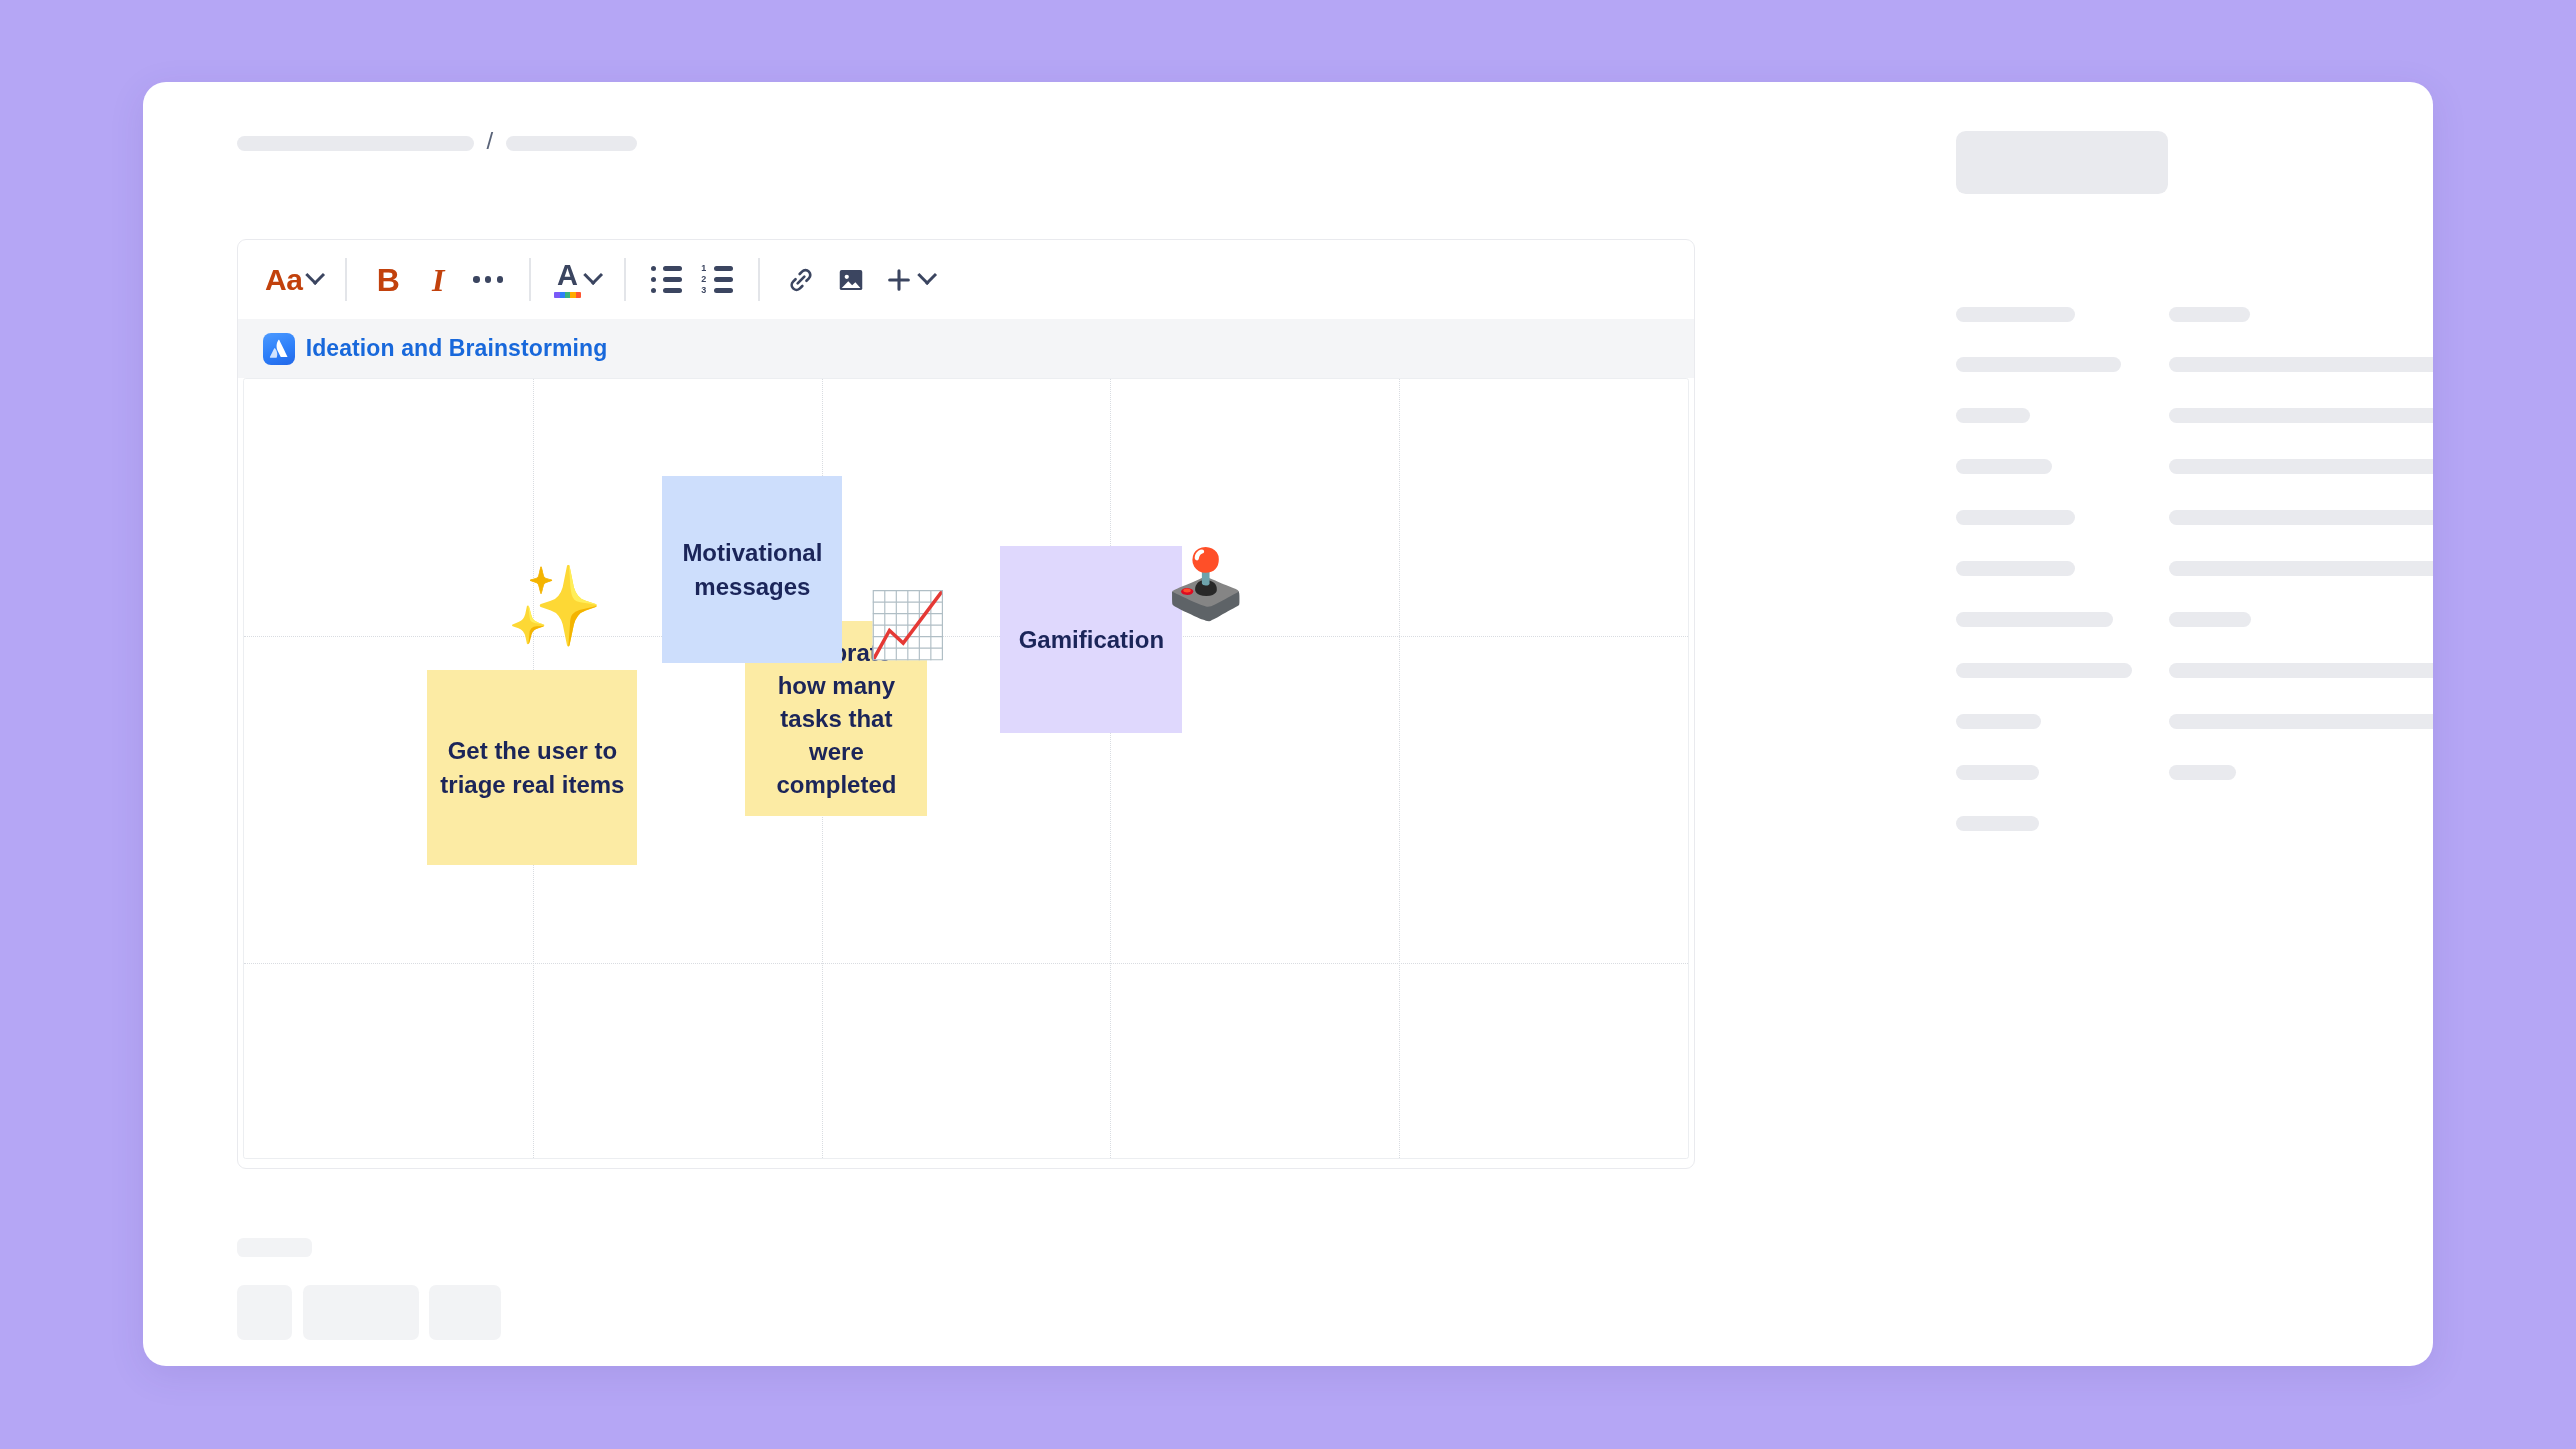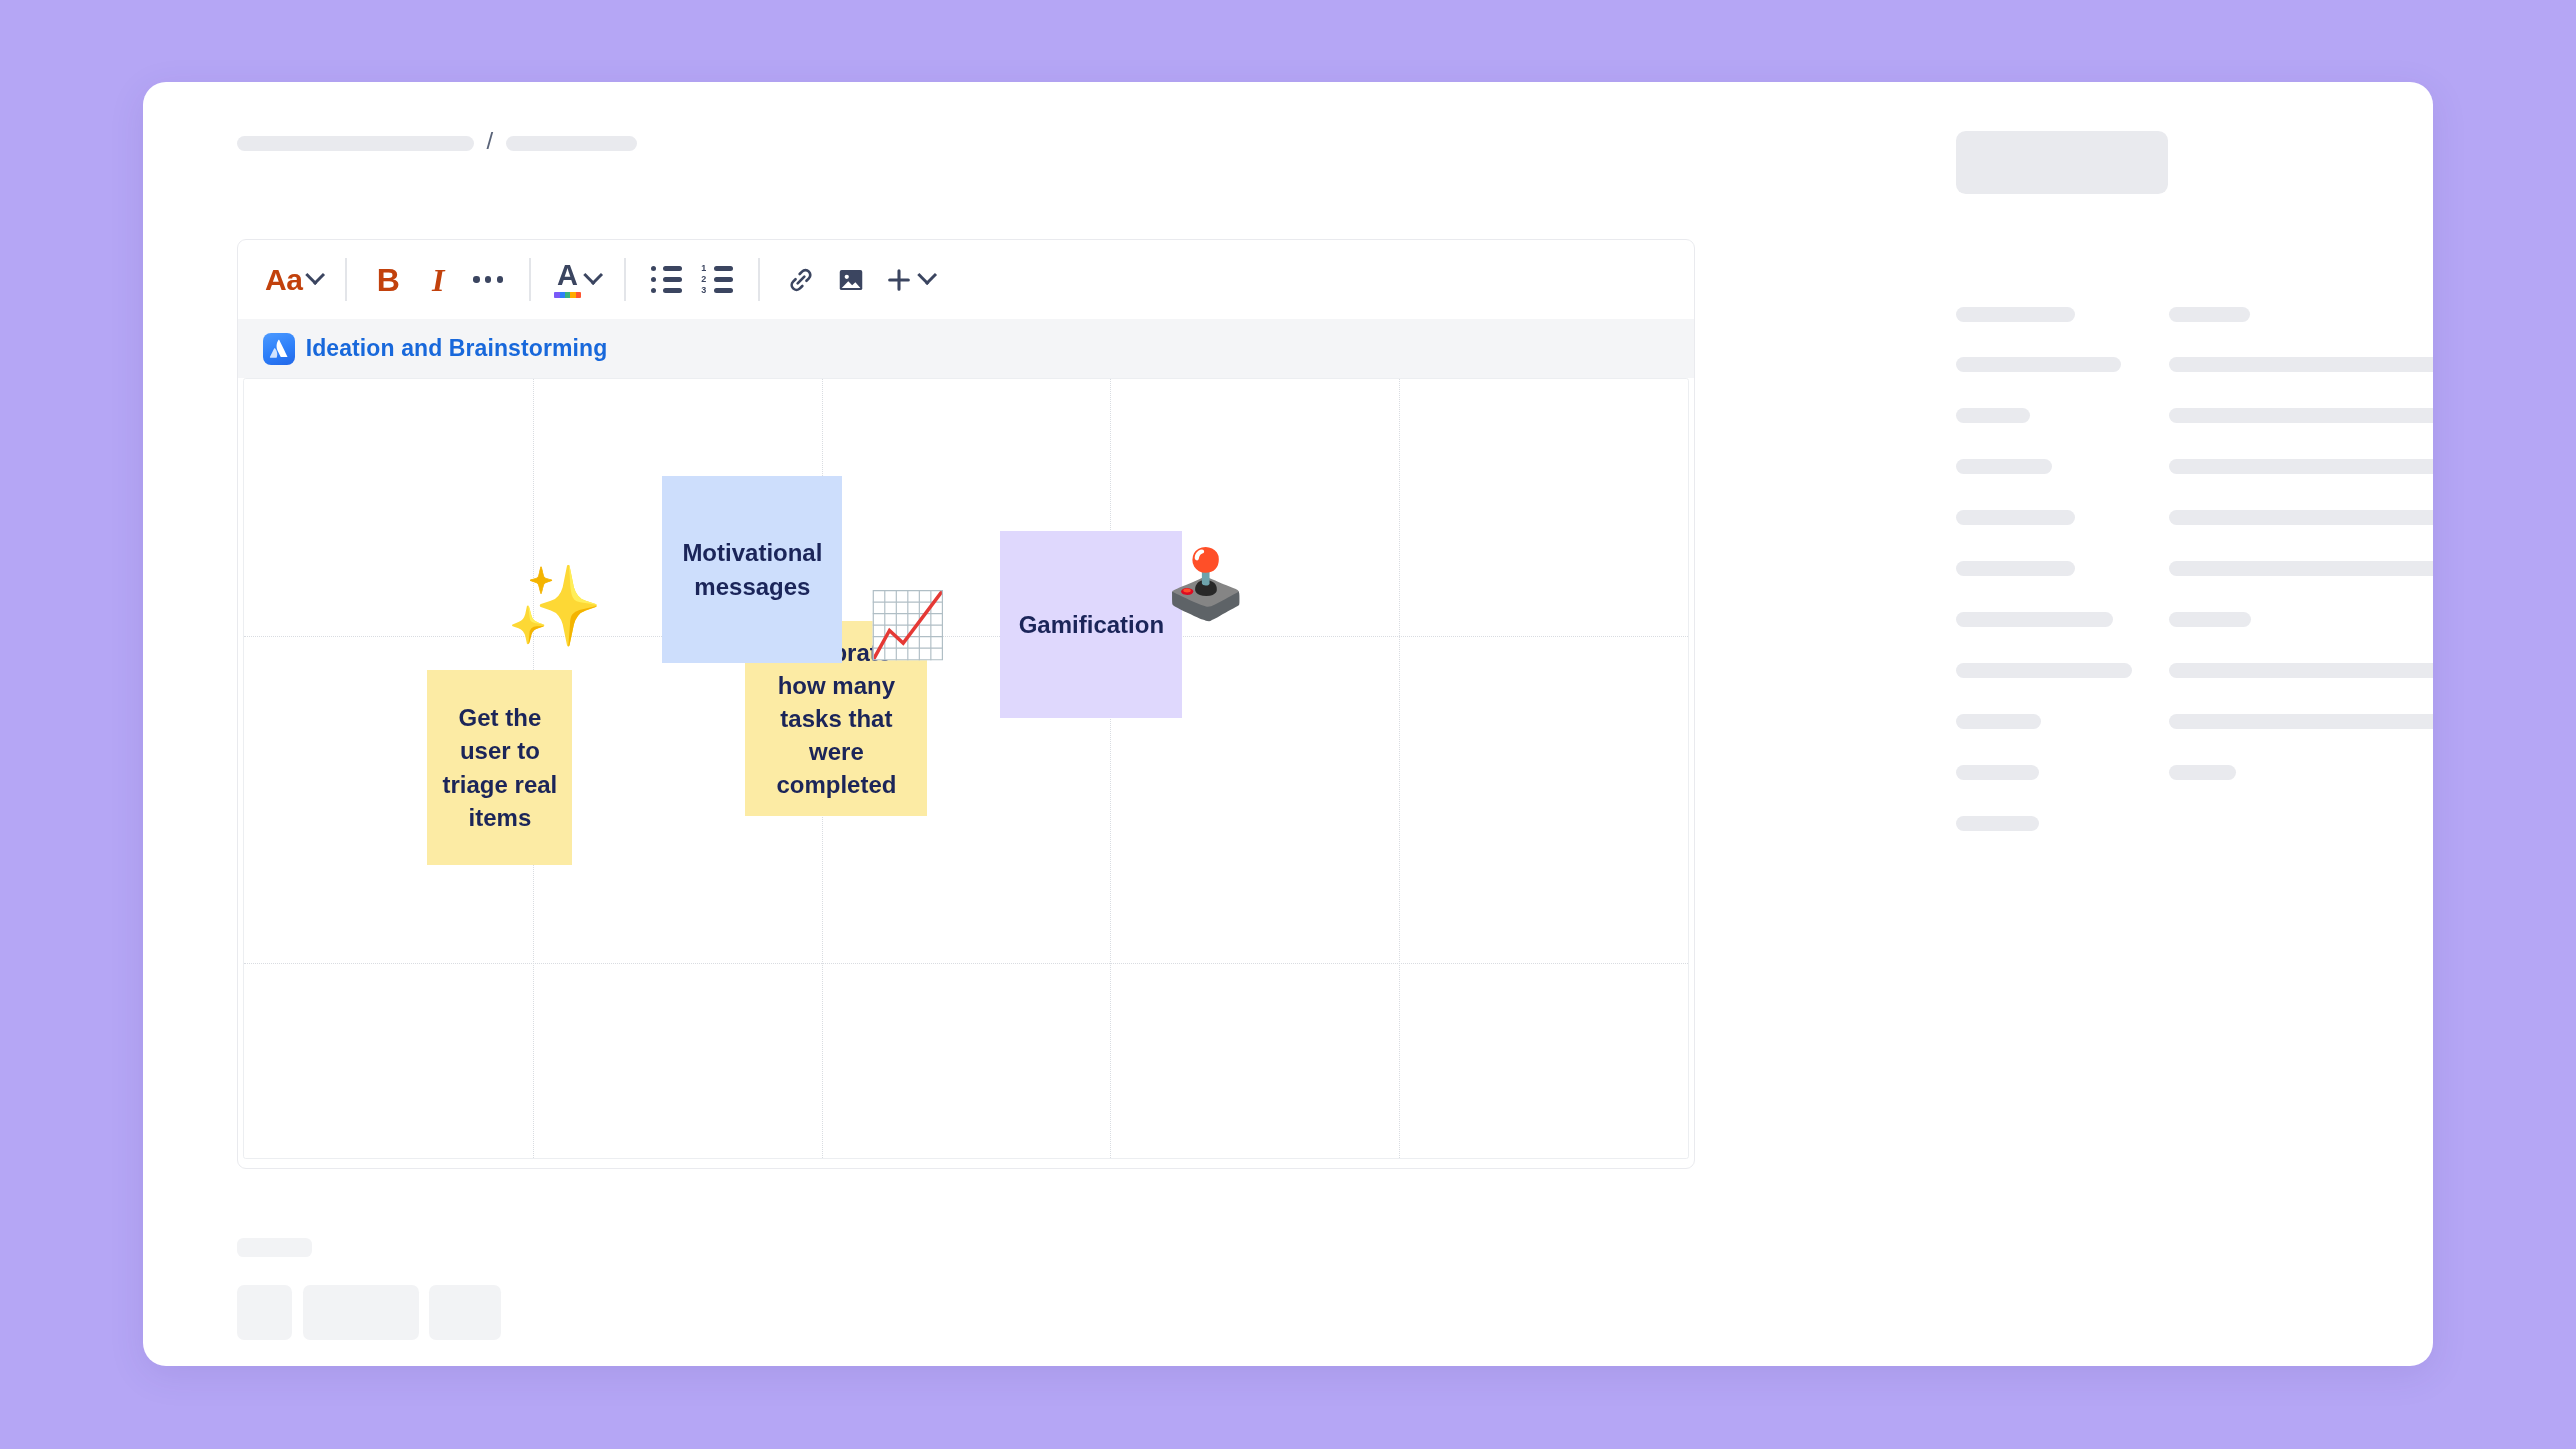--- a/index.html
+++ b/index.html
@@ -422,30 +422,30 @@
 
         <div class="wb-canvas">
 
           <div class="grid-v" style="left:20%"></div>
           <div class="grid-v" style="left:40%"></div>
           <div class="grid-v" style="left:60%"></div>
           <div class="grid-v" style="left:80%"></div>
           <div class="grid-h" style="top:33%"></div>
           <div class="grid-h" style="top:75%"></div>
 
-          <div class="note" id="n1" style="left: 183px; top: 291px; width: 145px; height: 195px; background: rgb(252, 235, 164); z-index: 2; justify-content: flex-end;">
+          <div class="note" id="n1" style="left: 183px; top: 291px; width: 210px; height: 195px; background: rgb(252, 235, 164); z-index: 2; justify-content: flex-end;">
             <span class="note-text">Get the user to triage real items</span>
           </div>
           <div class="note" id="n2" style="left: 418px; top: 97px; width: 180px; height: 187px; background: rgb(205, 222, 252); z-index: 4;">
             <span class="note-text">Motivational messages</span>
           </div>
           <div class="note" id="n3" style="left: 501px; top: 242px; width: 182px; height: 195px; background: rgb(252, 235, 164); z-index: 2;">
             <span class="note-text">Celebrate how many tasks that were completed</span>
           </div>
-          <div class="note" id="n4" style="left: 756px; top: 152px; width: 182px; height: 187px; background: rgb(223, 216, 253); z-index: 4;">
+          <div class="note" id="n4" style="left: 756px; top: 167px; width: 182px; height: 187px; background: rgb(223, 216, 253); z-index: 4;">
             <span class="note-text">Gamification</span>
           </div>
 
           <span class="emoji" id="e0" style="left: 262px; top: 188px; font-size: 78px; z-index: 5;">✨</span>
           <span class="emoji" id="e1" style="left: 624px; top: 214px; font-size: 64px; z-index: 5;">📈</span>
           <span class="emoji" id="e2" style="left: 920px; top: 171px; font-size: 67px; z-index: 6;">🕹️</span>
         </div>
 
       </div>
     </div>

